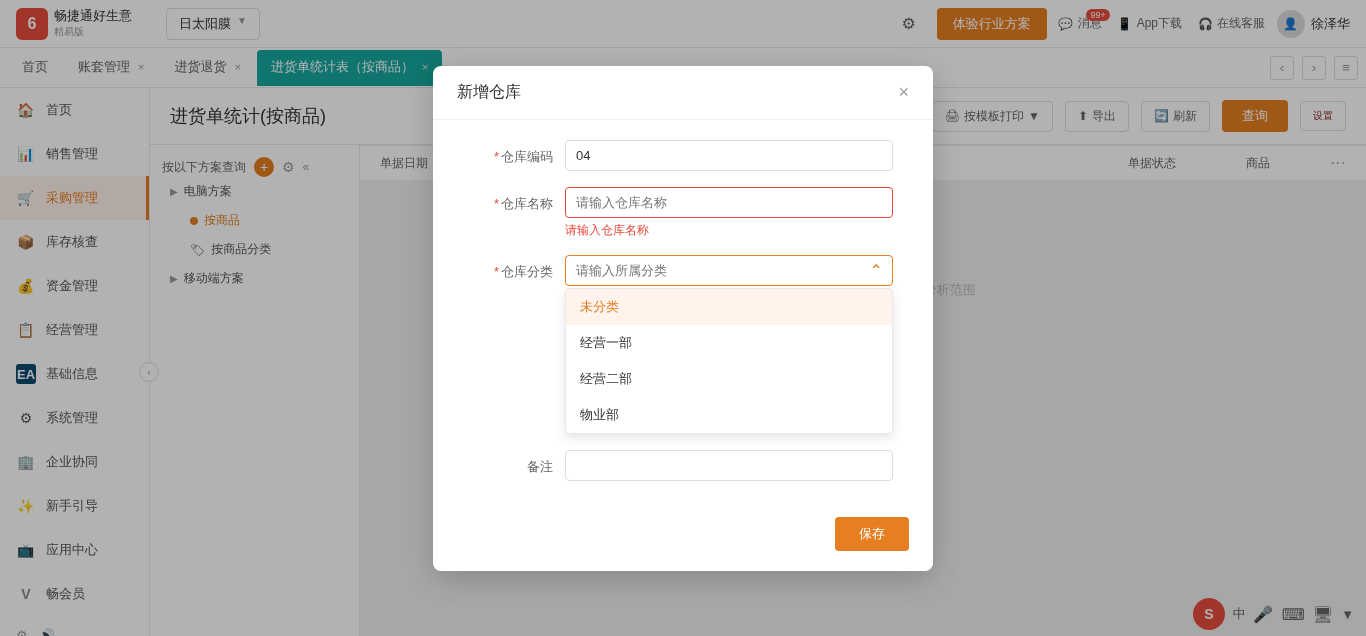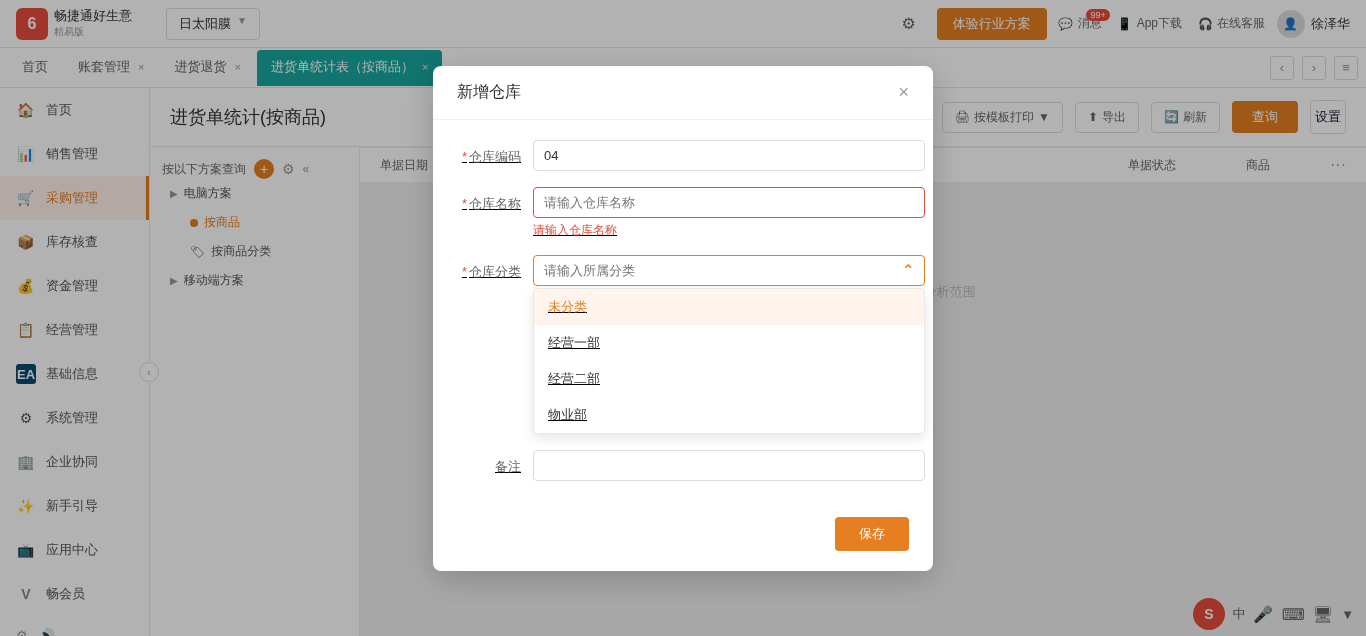--- a/index.html
+++ b/index.html
@@ -265,26 +265,26 @@
       background: #e67e22;
       color: #fff;
       border: none;
       padding: 7px 20px;
       border-radius: 4px;
       cursor: pointer;
       font-size: 13px;
     }
     .settings-btn {
       background: #fff;
-      color: #0f172a;
+      color: #7f1d1d;
       border: 1px solid #ddd;
-      padding: 7px 4px;
-      border-radius: 4px;
-      cursor: pointer;
-      font-size: 13px;
+      padding: 7px 12px;
+      border-radius: 4px;
+      cursor: pointer;
+      font-size: 10px;
     }
     .filter-label {
       color: #666;
       font-size: 12px;
       margin-bottom: 0;
       display: flex;
       align-items: center;
       gap: 8px;
     }
     .filter-add-btn {
@@ -365,22 +365,21 @@
       color: #333;
       font-weight: 500;
     }
     .dialog-close {
       cursor: pointer;
       color: #999;
       font-size: 18px;
       line-height: 1;
     }
     .dialog-body {
-      padding: 20px 8px;
-      text-decoration: underline;
+      padding: 20px 40px;
     }
     .form-row {
       display: flex;
       align-items: flex-start;
       margin-bottom: 16px;
       gap: 12px;
     }
     .form-label {
       width: 80px;
       text-align: right;

